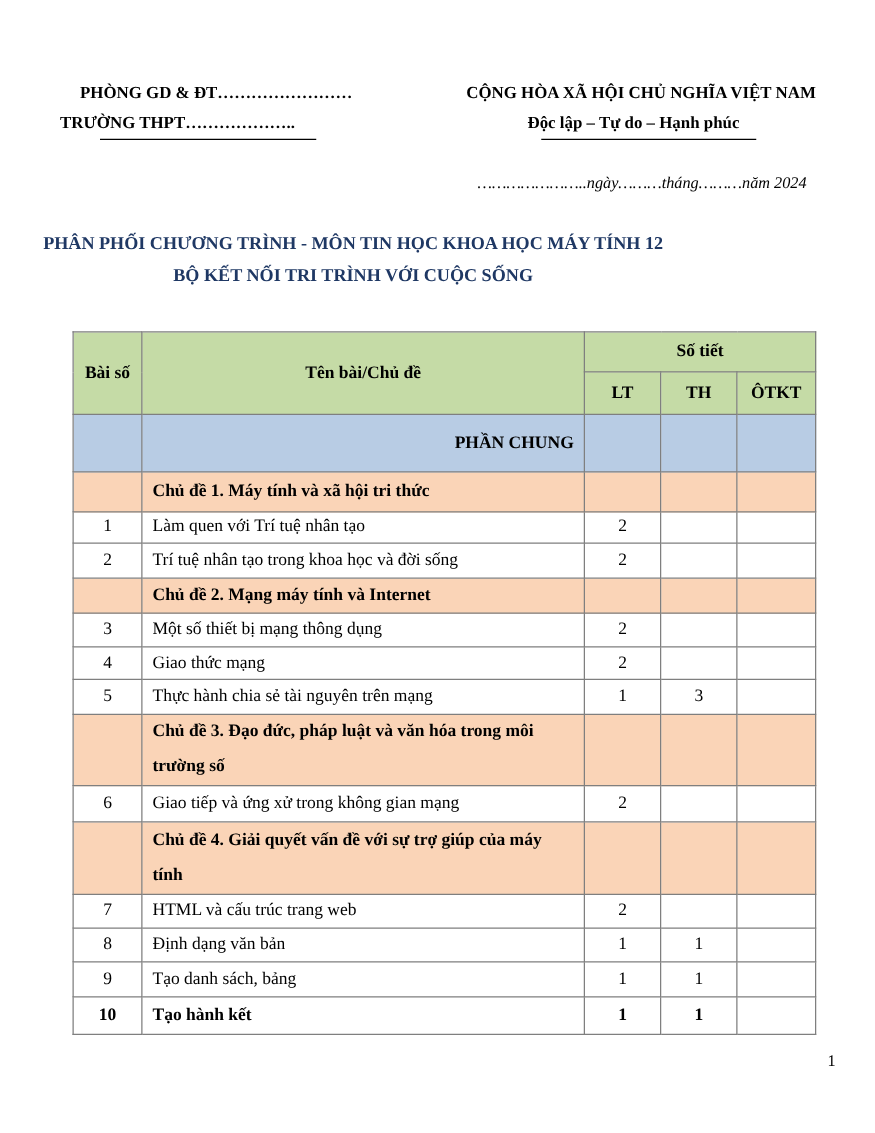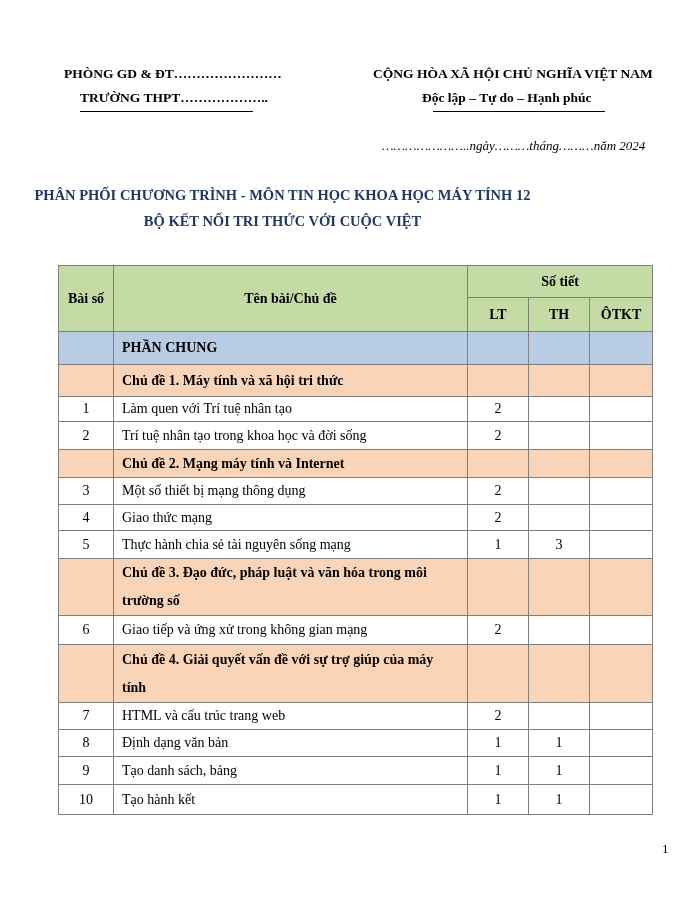--- a/index.html
+++ b/index.html
@@ -21,31 +21,31 @@
   .hd { background: #c5dba6; font-weight: bold; text-align: center; }
   .sec { background: #b8cce4; }
   .topic { background: #fad4b7; }
   .center { text-align: center; }
   .pageno { position: absolute; left: 662px; top: 841px; font-size: 13px; }
 </style>
 </head>
 <body>
 
 <div class="abs hdr" style="left:64px; top:66px;">PHÒNG GD &amp; ĐT……………………</div>
-<div class="abs hdr" style="left:80px; top:90px;">TRƯỜNG THPT………………..</div>
+<div class="abs hdr" style="left:48px; top:90px;">TRƯỜNG THPT………………..</div>
 <div class="uline" style="left:80px; top:111px; width:173px;"></div>
 
 <div class="abs hdr" style="left:373px; top:66px;">CỘNG HÒA XÃ HỘI CHỦ NGHĨA VIỆT NAM</div>
 <div class="abs hdr" style="left:422px; top:90px;">Độc lập – Tự do – Hạnh phúc</div>
 <div class="uline" style="left:433px; top:111px; width:172px;"></div>
 
 <div class="abs date" style="left:382px; top:138px;">…………………..ngày………tháng………năm 2024</div>
 
 <div class="abs title" style="top:187px;">PHÂN PHỐI CHƯƠNG TRÌNH - MÔN TIN HỌC KHOA HỌC MÁY TÍNH 12</div>
-<div class="abs title" style="top:213px;">BỘ KẾT NỐI TRI THỨC VỚI CUỘC VIỆT</div>
+<div class="abs title" style="top:213px;">BỘ KẾT NỐI TRI TRÌNH VỚI CUỘC SỐNG</div>
 
 <table class="plan">
   <colgroup>
     <col class="c-no">
       <col class="c-name">
       <col class="c-lt">
       <col class="c-th">
       <col class="c-ot">
   </colgroup>
   <tbody>
@@ -53,21 +53,21 @@
     <td class="hd" rowspan="2">Bài số</td>
     <td class="hd" rowspan="2">Tên bài/Chủ đề</td>
     <td class="hd" colspan="3">Số tiết</td>
   </tr>
   <tr style="height:34px;">
     <td class="hd">LT</td>
     <td class="hd">TH</td>
     <td class="hd">ÔTKT</td>
   </tr>
 
-  <tr style="height:33px;">
+  <tr style="height:46px;text-align:right;">
     <td class="sec"></td>
     <td class="sec bold">PHẦN CHUNG</td>
     <td class="sec"></td>
         <td class="sec"></td>
         <td class="sec"></td>
   </tr>
 
   <tr style="height:32px;margin-top:39px;">
     <td class="topic"></td>
     <td class="topic bold">Chủ đề 1. Máy tính và xã hội tri thức</td>
@@ -106,21 +106,21 @@
   </tr>
   <tr style="height:26px;">
     <td class="center">4</td>
     <td>Giao thức mạng</td>
     <td class="center">2</td>
     <td class="center"></td>
     <td class="center"></td>
   </tr>
   <tr style="height:28px;">
     <td class="center">5</td>
-    <td>Thực hành chia sẻ tài nguyên sống mạng</td>
+    <td>Thực hành chia sẻ tài nguyên trên mạng</td>
     <td class="center">1</td>
     <td class="center">3</td>
     <td class="center"></td>
   </tr>
 
   <tr style="height:57px;">
     <td class="topic"></td>
     <td class="topic bold" style="line-height:28px;">Chủ đề 3. Đạo đức, pháp luật và văn hóa trong môi trường số</td>
     <td class="topic"></td>
         <td class="topic"></td>
@@ -155,21 +155,21 @@
     <td class="center">1</td>
     <td class="center"></td>
   </tr>
   <tr style="height:28px;">
     <td class="center">9</td>
     <td>Tạo danh sách, bảng</td>
     <td class="center">1</td>
     <td class="center">1</td>
     <td class="center"></td>
   </tr>
-  <tr style="height:30px;">
+  <tr style="height:30px;font-weight:bold;">
     <td class="center">10</td>
     <td>Tạo hành kết</td>
     <td class="center">1</td>
     <td class="center">1</td>
     <td class="center"></td>
   </tr>
 </tbody>
   </table>
 
 <div class="pageno">1</div>

